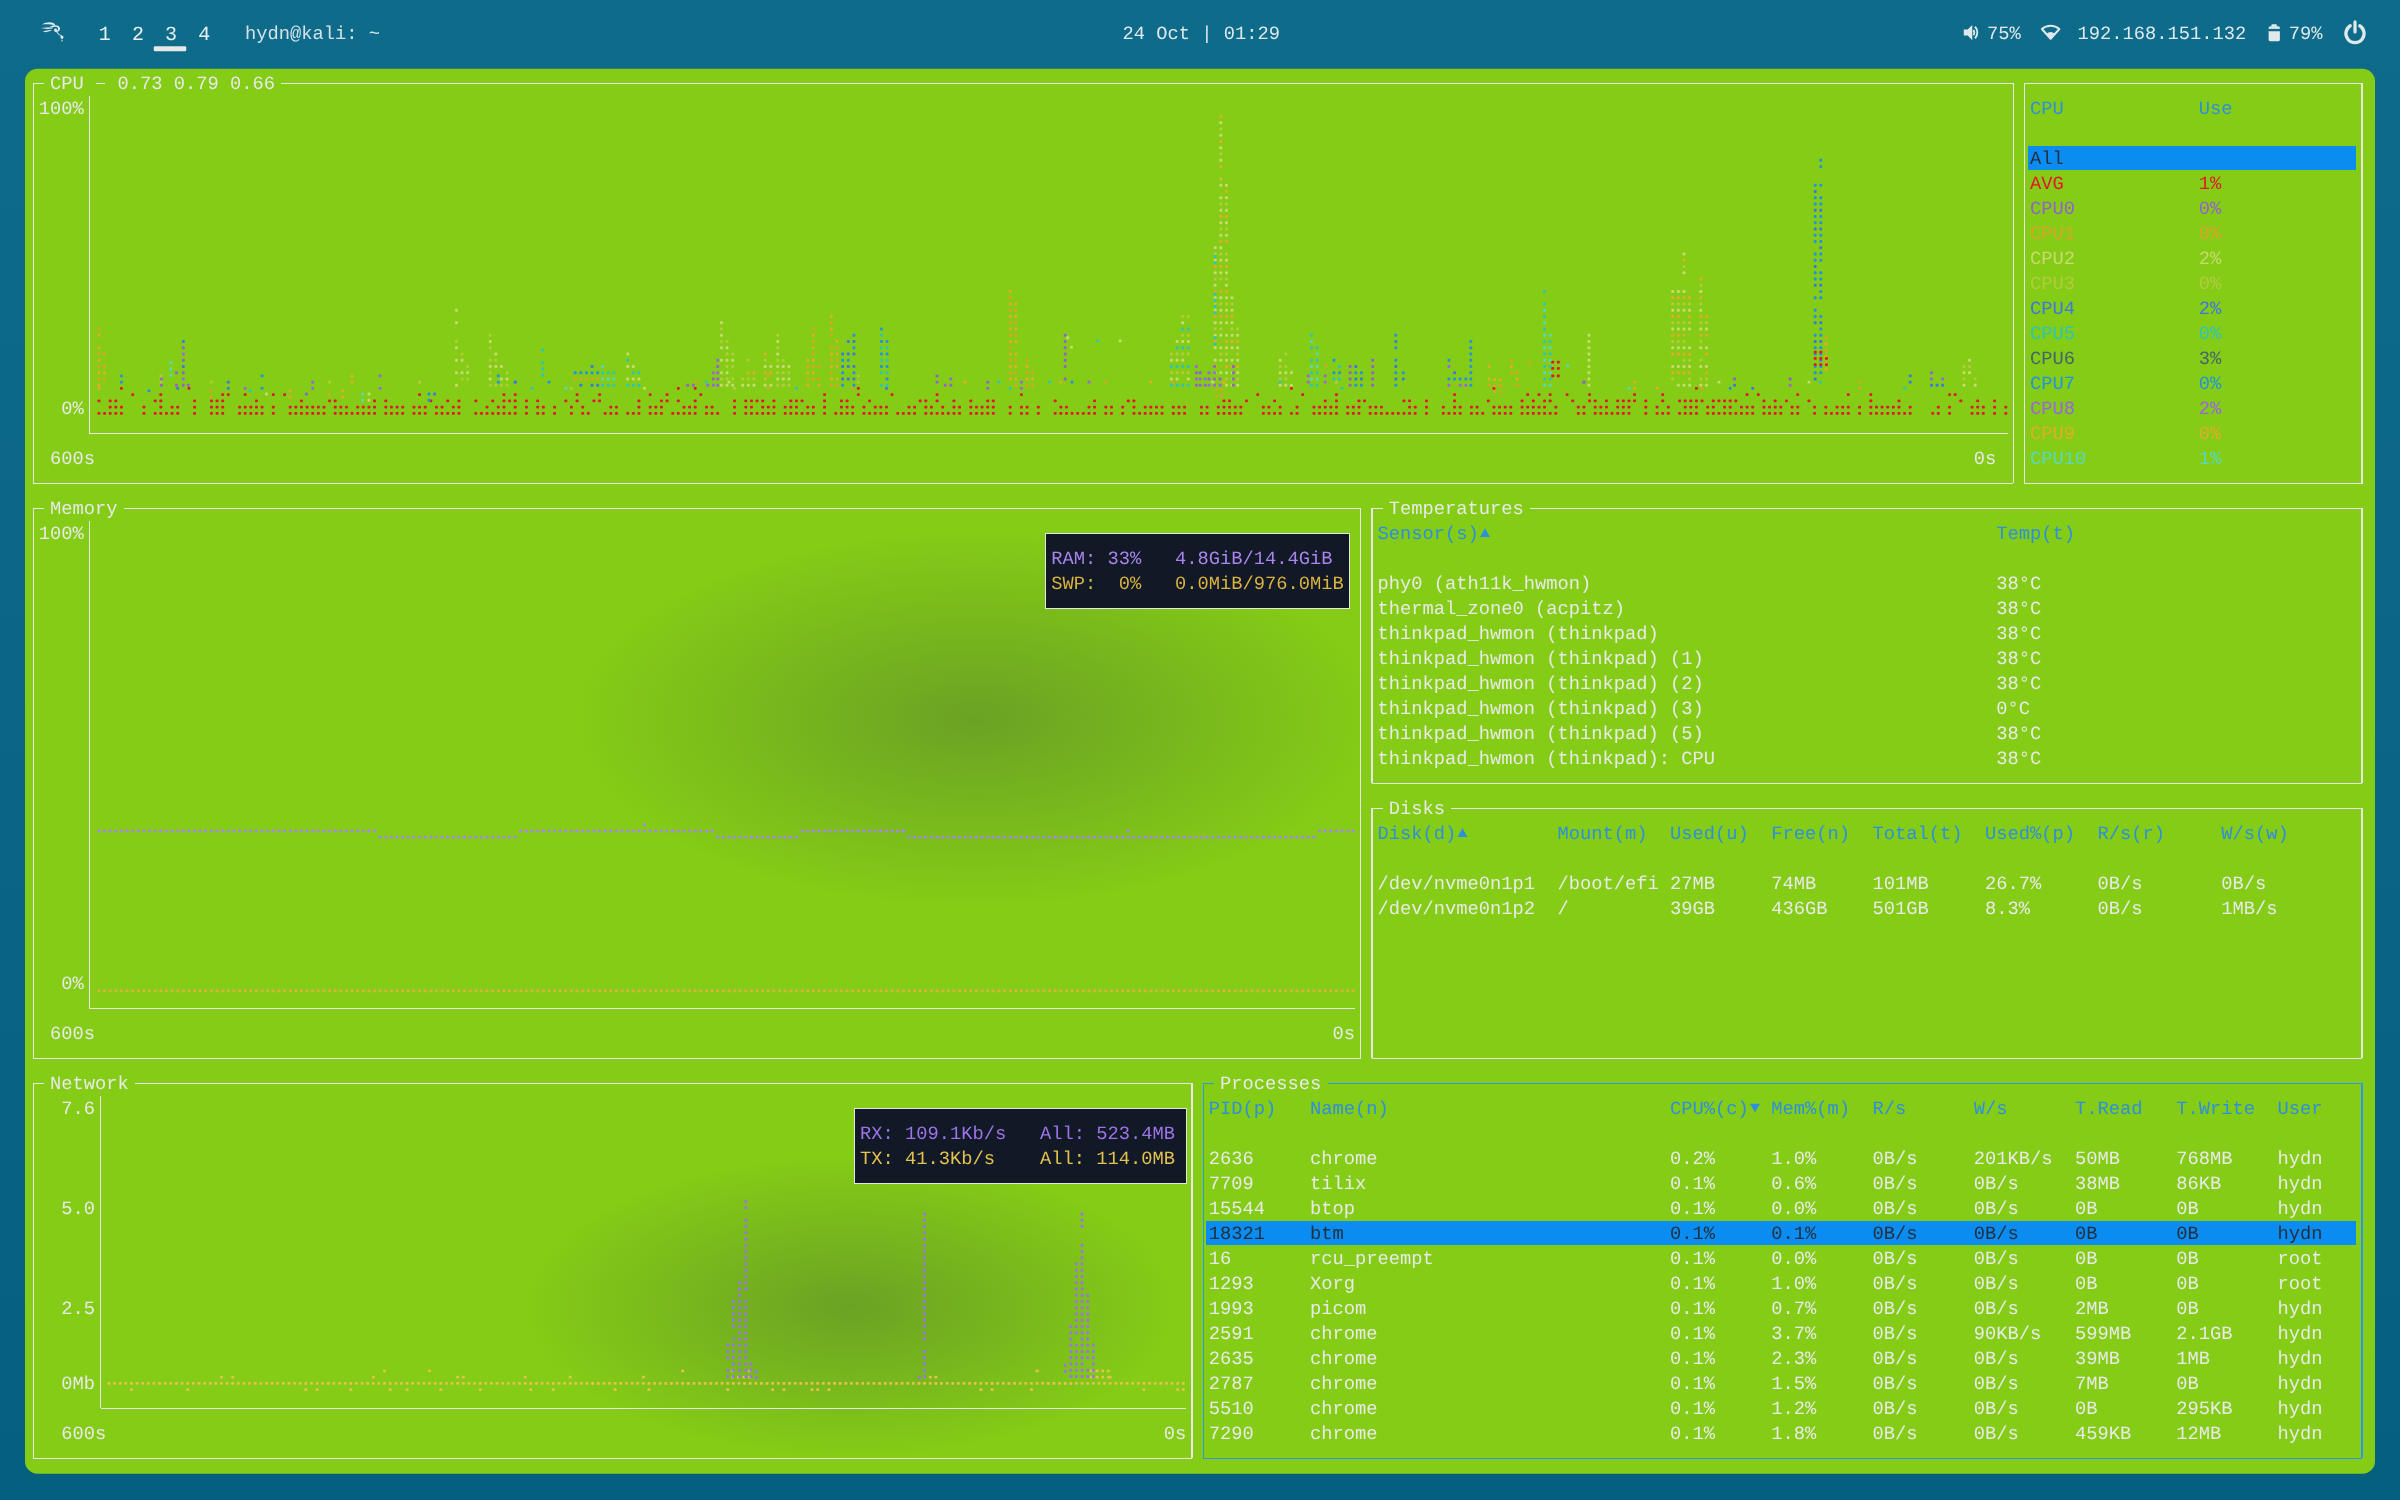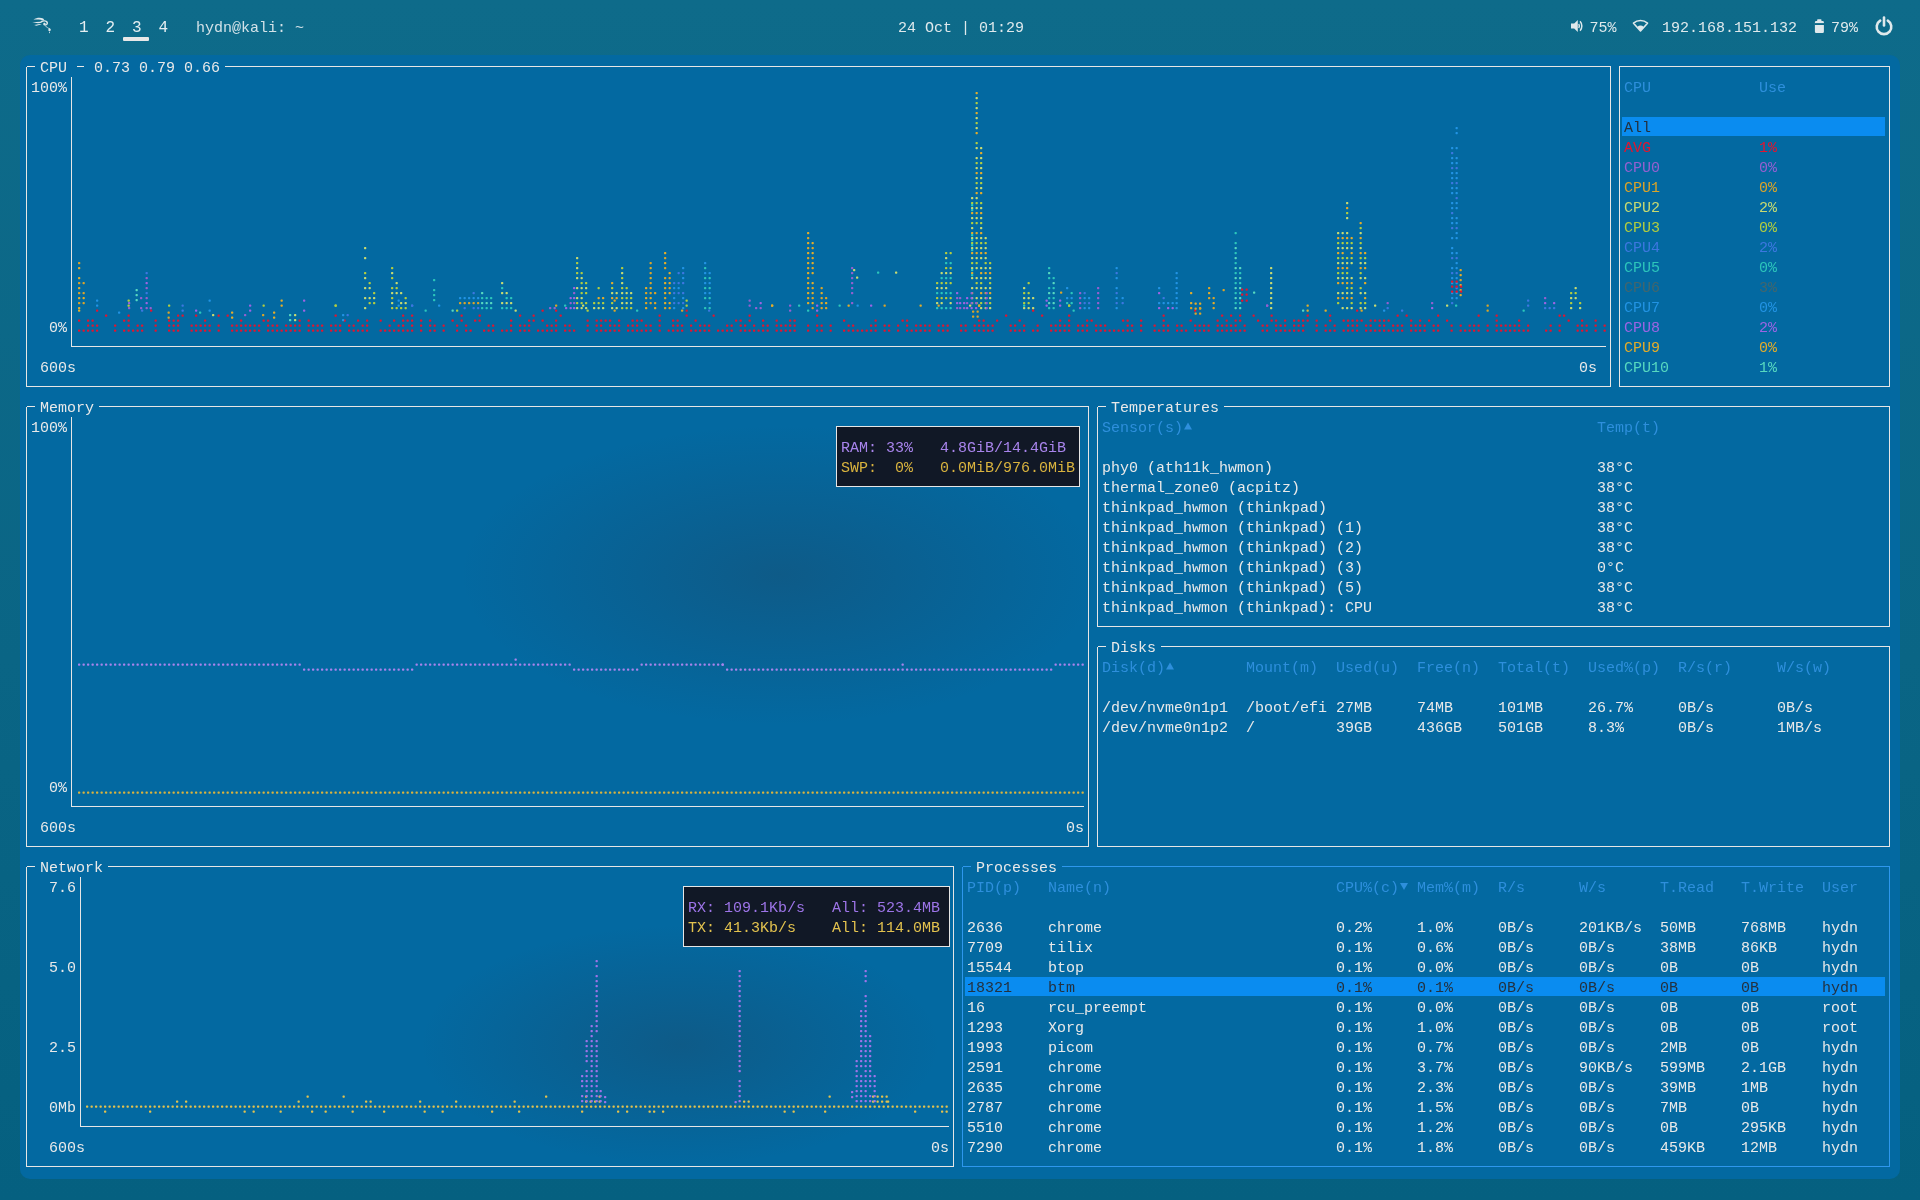--- a/index.html
+++ b/index.html
@@ -1,15 +1,15 @@
 <!DOCTYPE html>
 <html><head><meta charset="utf-8"><style>
 *{margin:0;padding:0;box-sizing:border-box}
 body{width:1920px;height:1200px;background:linear-gradient(180deg,#0e6b8a 0%,#0a6585 55%,#056080 100%);overflow:hidden;position:relative;font-family:"Liberation Mono",monospace}
-#term{position:absolute;left:20px;top:55px;width:1880px;height:1124px;background:#0369a1;border-radius:10px;overflow:hidden}
+#term{position:absolute;left:20px;top:55px;width:1880px;height:1124px;background:#84cc16;border-radius:10px;overflow:hidden}
 #term svg text{font-family:"Liberation Mono",monospace;font-size:15px;white-space:pre}
 </style></head>
 <body>
 <svg width="1920" height="55" viewBox="0 0 1920 55" style="position:absolute;left:0;top:0">
 
 <g fill="#dfe9ec" stroke="none">
 <path d="M33.5,19.5 C36.5,17.6 40.5,17.2 43.2,18.6 L44.6,20.6 C41.5,19.4 37,19.2 33.5,19.5 Z"></path>
 <path d="M32.2,22.3 L40.0,21.8 L42.5,22.8 L38,23.2 Z"></path>
 <path d="M34.2,25.0 L39.5,24.0 L41.8,24.3 L36.4,25.7 Z"></path>
 <path d="M40,21.3 C42.8,19.8 45.5,19.8 47.0,21.0 C48.6,22.3 48.3,24.4 46.6,25.2 C45.0,26.0 43.2,25.3 43.2,23.9 C43.2,22.9 44.3,22.4 45.2,22.9 C45.8,23.3 45.8,24.0 45.3,24.3 C46.3,24.4 46.9,23.5 46.3,22.5 C45.6,21.3 43.4,21.1 41.8,22.2 Z"></path>

